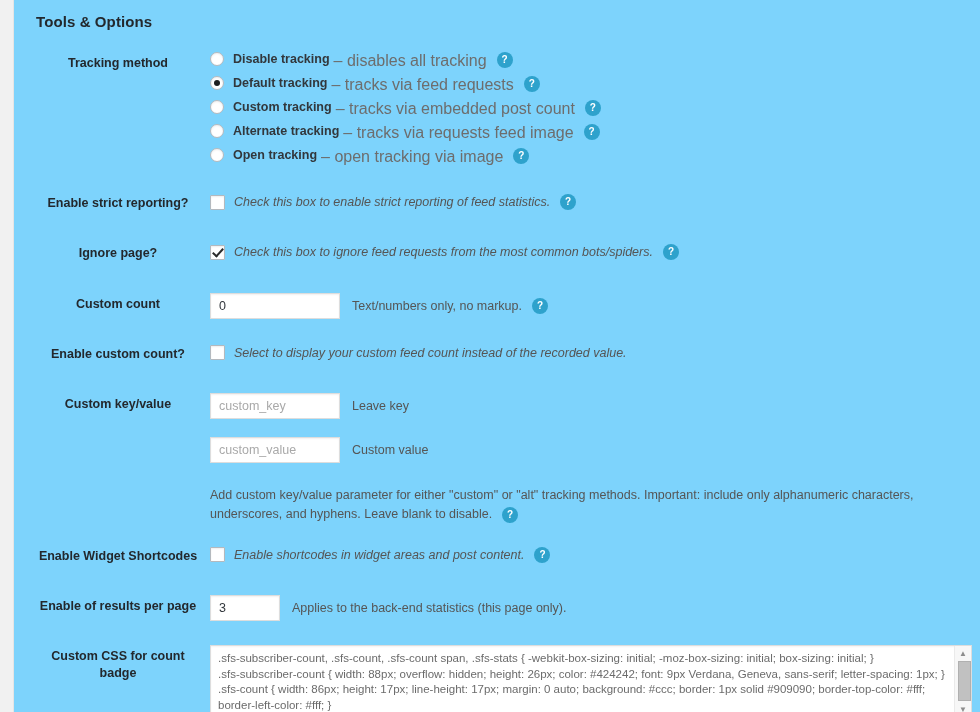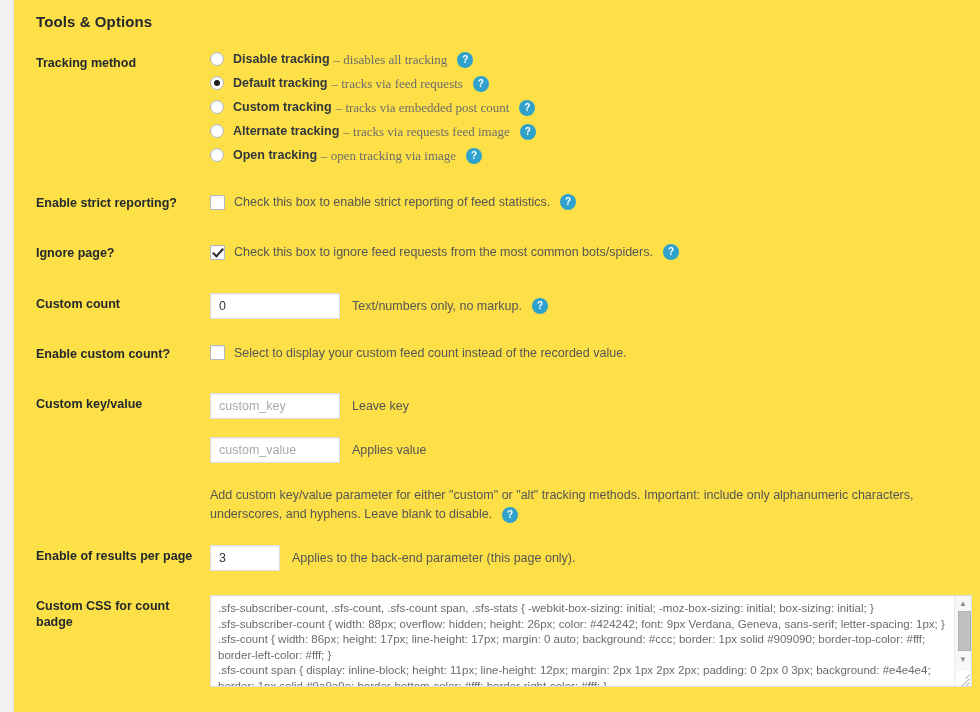--- a/index.html
+++ b/index.html
@@ -9,39 +9,39 @@
   body {
     width: 980px; height: 712px;
     font-family: "Liberation Sans", sans-serif;
     overflow: hidden;
     position: relative;
   }
   .panel {
     position: absolute;
     left: 13px; top: 0;
     width: 967px; height: 712px;
-    background: #fde047;
+    background: #7dd3fc;
     border-left: 1px solid #e5e5e5;
     box-sizing: border-box;
   }
   .panel-title {
     font-size: 15px;
     color: #23282d;
     font-weight: 600;
     padding: 13px 0 0 22px;
     letter-spacing: .1px;
   }
   .form-table {
     width: 100%;
     border-collapse: collapse;
     margin-top: 8px;
   }
   .form-table tr { vertical-align: top; }
   th.row-label {
-    text-align: left;
+    text-align: center;
     font-size: 12.5px;
     font-weight: bold;
     color: #23282d;
     padding: 17px 10px 17px 22px;
     width: 186px;
     line-height: 1.3;
   }
   td.row-field {
     padding: 14px 0 6px 0;
     font-size: 12px;
@@ -75,23 +75,22 @@
     border-radius: 50%;
     background: #1e1e1e;
   }
   .opt-strong {
     font-weight: bold;
     color: #32373c;
     font-size: 12.5px;
   }
   .opt-desc {
     color: #6d6d6d;
-    font-size: 13px;
+    font-size: 16px;
     margin-left: 4px;
-    font-family: Liberation Serif, serif;
   }
 
   
   .check-row {
     display: flex;
     align-items: center;
     white-space: nowrap;
     min-height: 20px;
   }
   .checkbox {
@@ -110,20 +109,21 @@
     position: absolute;
     left: 4px; top: 0px;
     width: 4px; height: 9px;
     border: solid #2b2b2b;
     border-width: 0 2px 2px 0;
     transform: rotate(42deg);
   }
   .inline-text {
     color: #555;
     font-size: 12.5px;
+    font-style: italic;
   }
 
   
   .help {
     display: inline-flex;
     align-items: center;
     justify-content: center;
     width: 16px; height: 16px;
     border-radius: 50%;
     background: #2ea2cc;
@@ -335,35 +335,45 @@
 
       <tr>
         <th class="row-label">Custom key/value</th>
         <td class="row-field">
           <div class="field-line">
             <input class="txt w-kv" type="text" placeholder="custom_key" style="">
             <span class="field-caption">Leave key</span>
           </div>
           <div class="field-line">
             <input class="txt w-kv" type="text" placeholder="custom_value" style="">
-            <span class="field-caption">Applies value</span>
+            <span class="field-caption">Custom value</span>
           </div>
           <div class="desc-block">
             <span>Add custom key/value parameter for either "custom" or "alt" tracking methods. Important: include only alphanumeric characters, underscores, and hyphens. Leave blank to disable.</span><span class="help">?</span>
           </div>
         </td>
       </tr>
 
+      <tr>
+        <th class="row-label">Enable Widget Shortcodes</th>
+        <td class="row-field">
+          <div class="check-row">
+            <span class="checkbox"></span>
+            <span class="inline-text">Enable shortcodes in widget areas and post content.</span>
+            <span class="help">?</span>
+          </div>
+        </td>
+      </tr>
 
       <tr>
         <th class="row-label">Enable of results per page</th>
         <td class="row-field">
           <div class="field-line">
             <input class="txt w-num" type="text" value="3" style="">
-            <span class="field-caption">Applies to the back-end parameter (this page only).</span>
+            <span class="field-caption">Applies to the back-end statistics (this page only).</span>
           </div>
         </td>
       </tr>
 
       <tr>
         <th class="row-label">Custom CSS for count badge</th>
         <td class="row-field">
           <div class="ta-wrap">
             <textarea class="ta" style="">.sfs-subscriber-count, .sfs-count, .sfs-count span, .sfs-stats { -webkit-box-sizing: initial; -moz-box-sizing: initial; box-sizing: initial; }
 .sfs-subscriber-count { width: 88px; overflow: hidden; height: 26px; color: #424242; font: 9px Verdana, Geneva, sans-serif; letter-spacing: 1px; }

